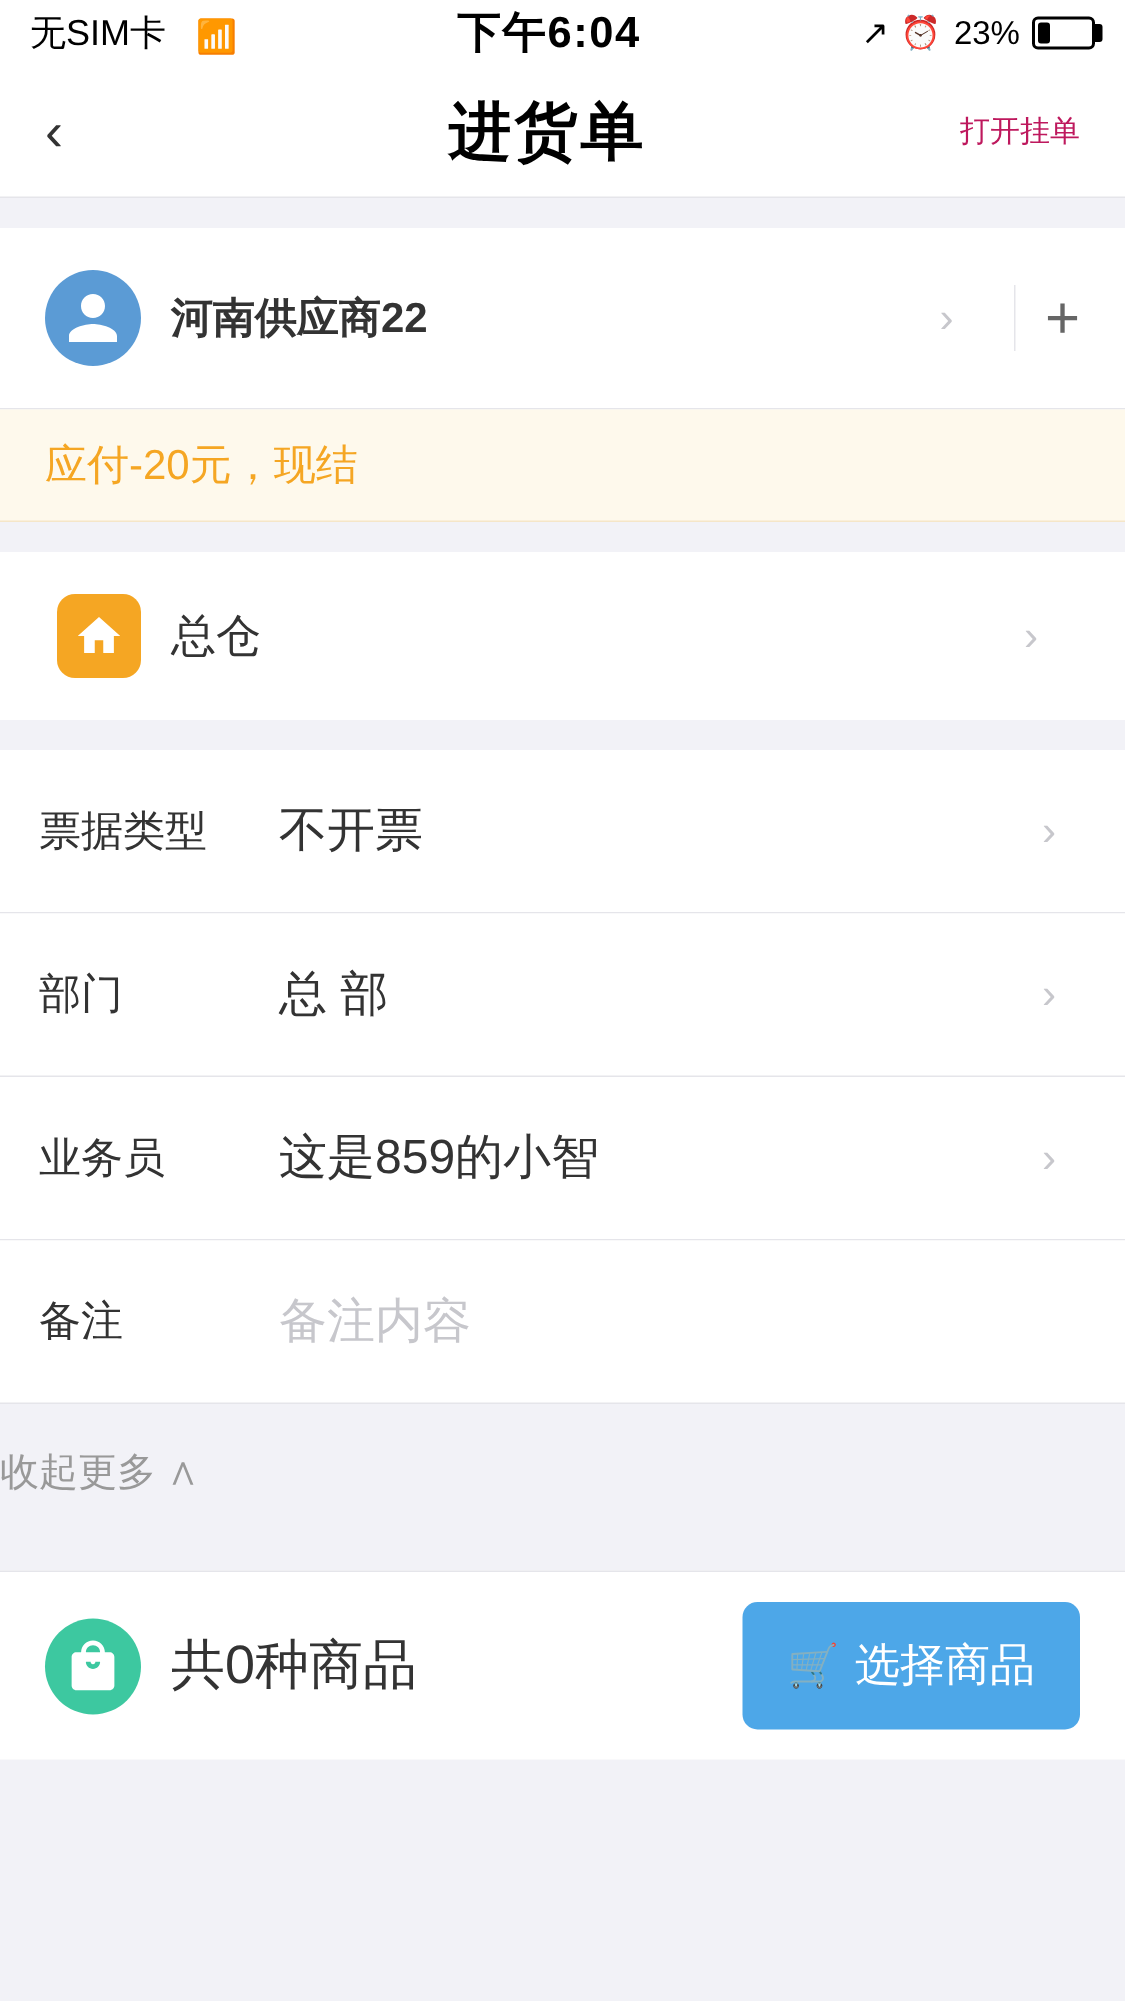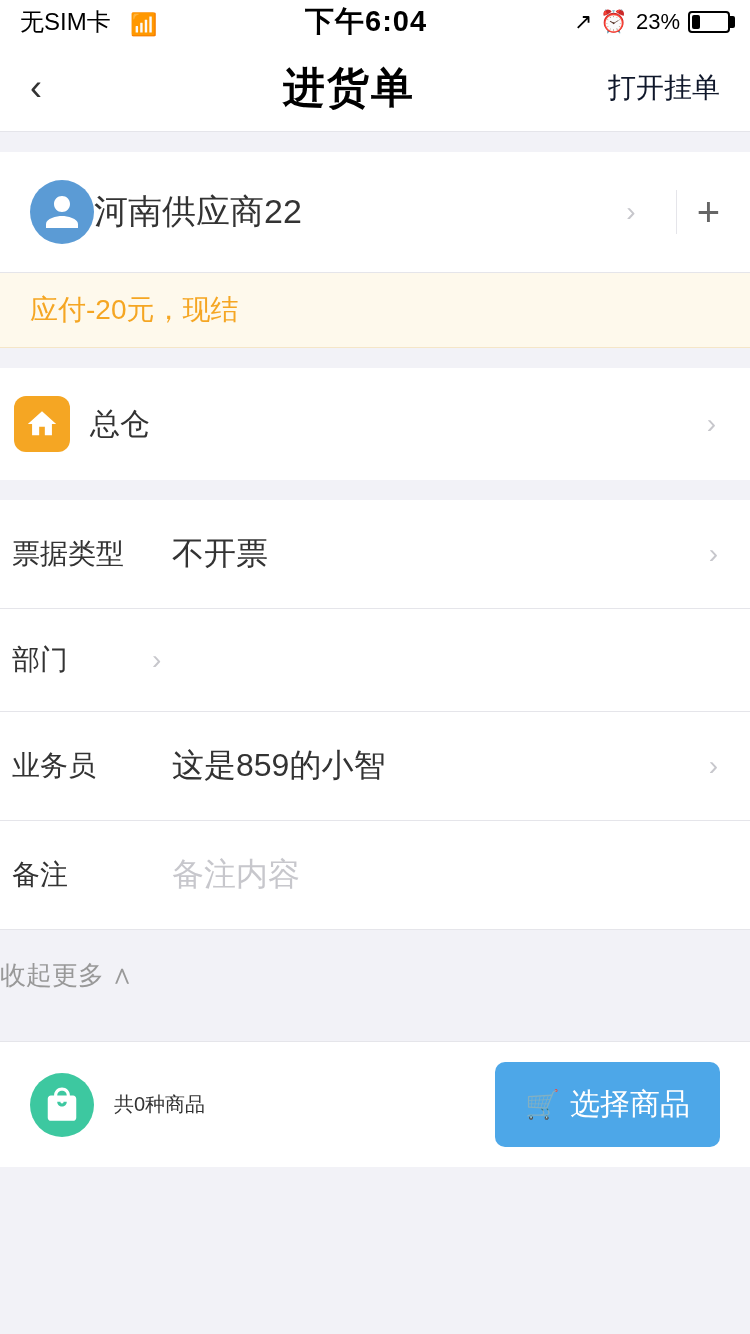--- a/index.html
+++ b/index.html
@@ -90,22 +90,22 @@
       cursor: pointer;
       width: 60px;
     }
     .nav-title {
       font-size: 42px;
       font-weight: 600;
       color: #000;
       letter-spacing: 2px;
     }
     .nav-action {
-      font-size: 28px;
-      color: #0f172a;
+      font-size: 20px;
+      color: #be185d;
       font-weight: 400;
     }
 
     
     .section-gap {
       height: 20px;
       background: #f2f2f7;
     }
 
     
@@ -132,23 +132,24 @@
       justify-content: center;
       flex-shrink: 0;
     }
     .supplier-avatar svg {
       width: 40px;
       height: 40px;
       fill: #fff;
     }
     .supplier-name {
       flex: 1;
-      font-size: 34px;
-      color: #333;
-      font-weight: 400;
+      font-size: 28px;
+      color: #333;
+      margin-left: 20px;
+      font-weight: 700;
     }
     .chevron-right {
       color: #c7c7cc;
       font-size: 28px;
       margin-right: 20px;
     }
     .divider-vertical {
       width: 1px;
       height: 44px;
       background: #e5e5ea;
@@ -167,21 +168,21 @@
       padding: 18px 30px;
       font-size: 28px;
       color: #f5a623;
       border-bottom: 1px solid #f5e6c8;
     }
 
     
     .form-row {
       display: flex;
       align-items: center;
-      padding: 32px 12px;
+      padding: 32px 26px;
       background: #fff;
       border-bottom: 1px solid #e5e5ea;
       min-height: 90px;
     }
     .form-label {
       font-size: 28px;
       color: #333;
       min-width: 140px;
       font-weight: 400;
     }
@@ -192,21 +193,21 @@
       margin-left: 20px;
     }
     .form-value.placeholder {
       color: #c7c7cc;
     }
 
     
     .warehouse-row {
       display: flex;
       align-items: center;
-      padding: 28px 14px;
+      padding: 28px 38px;
       background: #fff;
     }
     .warehouse-icon {
       width: 56px;
       height: 56px;
       border-radius: 12px;
       background: #f5a623;
       display: flex;
       align-items: center;
       justify-content: center;
@@ -253,21 +254,21 @@
       justify-content: center;
       flex-shrink: 0;
     }
     .product-icon svg {
       width: 38px;
       height: 38px;
       fill: #fff;
     }
     .product-count {
       flex: 1;
-      font-size: 20px;
+      font-size: 36px;
       color: #333;
       margin-left: 20px;
     }
     .select-btn {
       background: #4da7e8;
       color: #fff;
       border: none;
       border-radius: 10px;
       padding: 22px 30px;
       font-size: 30px;
@@ -351,20 +352,21 @@
   <div class="card-section">
 
     <div class="form-row">
       <div class="form-label">票据类型</div>
       <div class="form-value">不开票</div>
       <div class="chevron-right">›</div>
     </div>
 
     <div class="form-row">
       <div class="form-label">部门</div>
+      <div class="form-value">总 部</div>
       <div class="chevron-right">›</div>
     </div>
 
     <div class="form-row">
       <div class="form-label">业务员</div>
       <div class="form-value">这是859的小智</div>
       <div class="chevron-right">›</div>
     </div>
 
     <div class="form-row">

